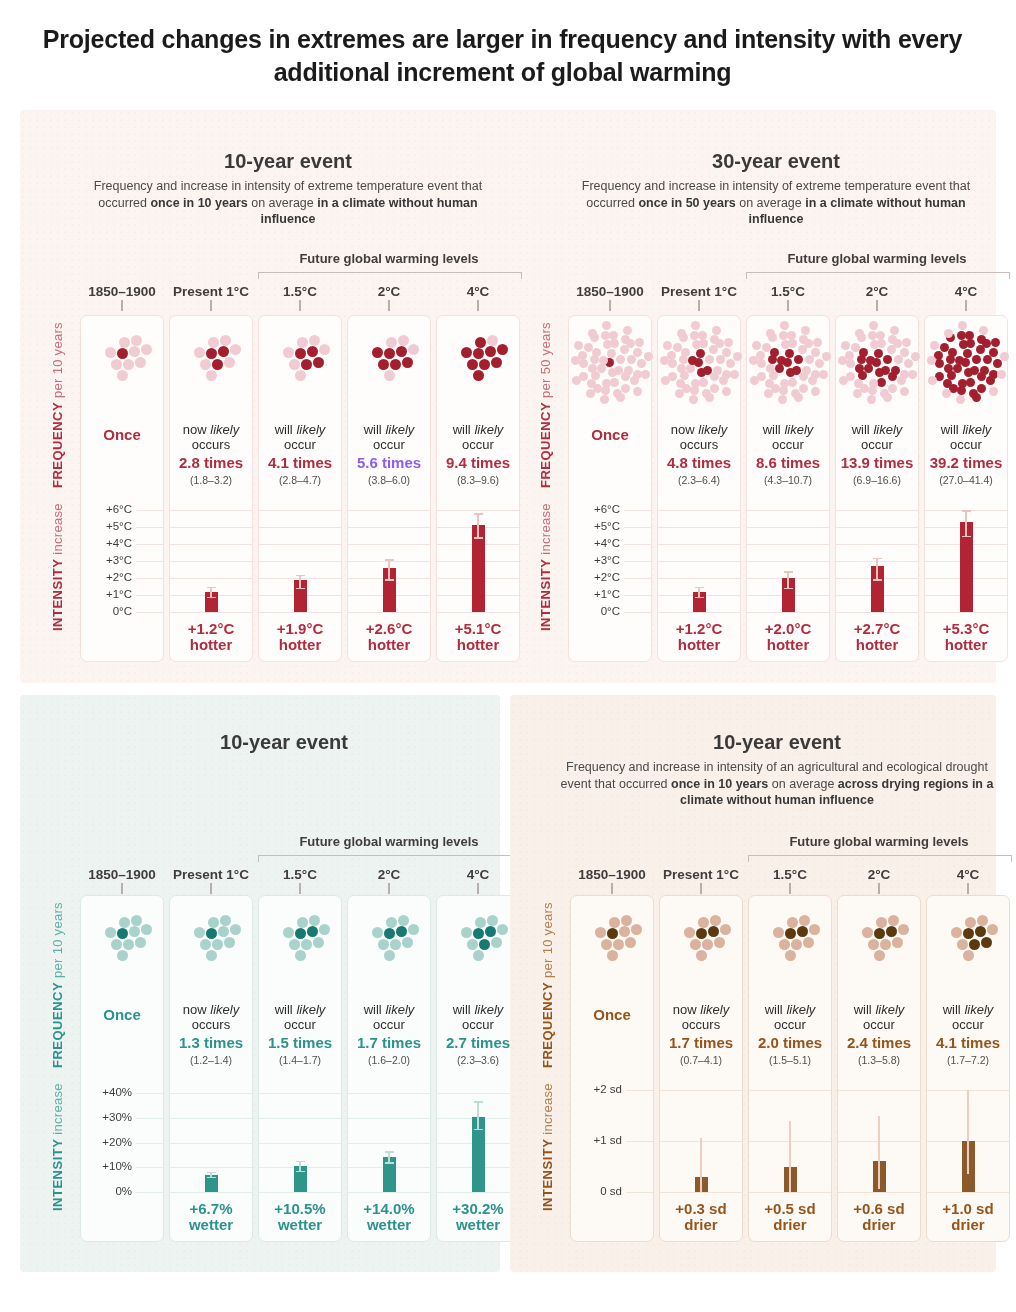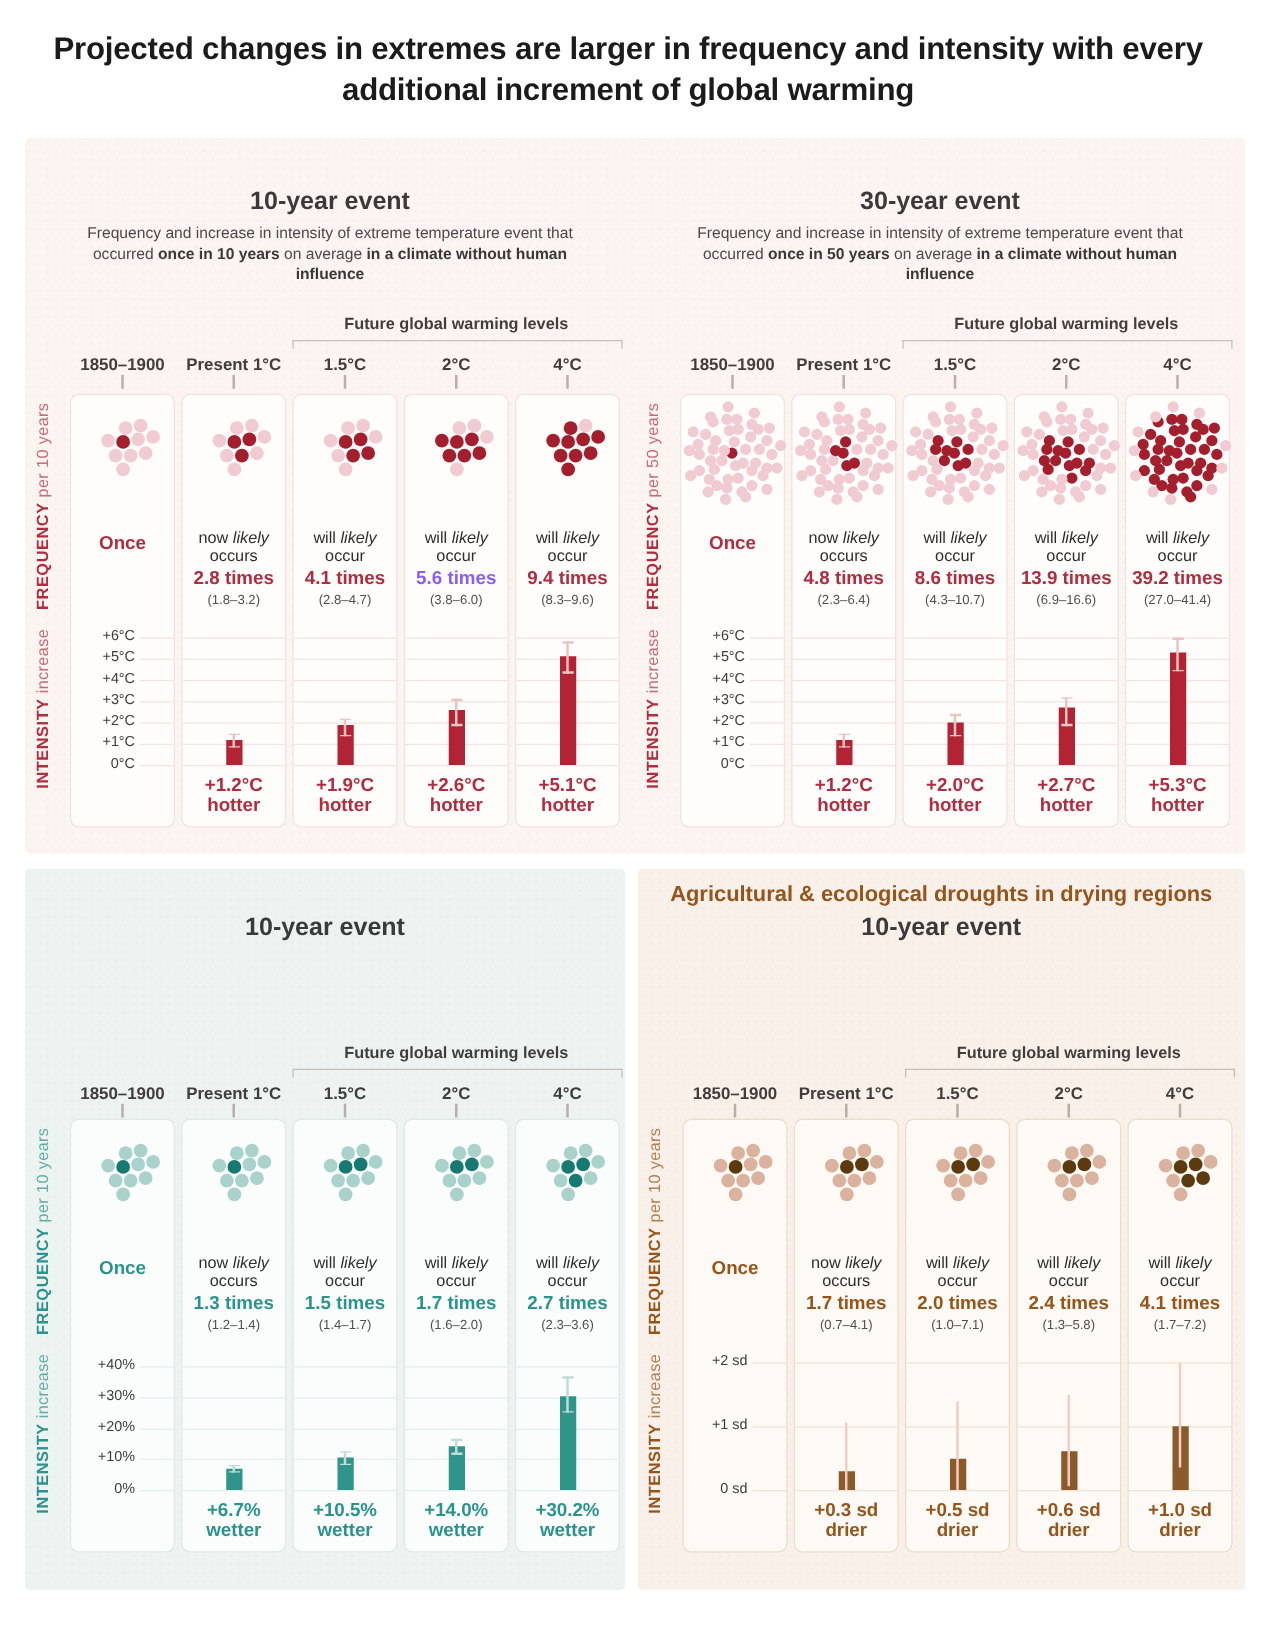--- a/index.html
+++ b/index.html
@@ -19,21 +19,21 @@
     background-image:radial-gradient(circle, rgba(120,60,40,0.035) 1px, transparent 1px);
     background-size:7px 7px;
   }
   #panel-hot{left:20px;top:110px;width:976px;height:573px;}
   #panel-precip{left:20px;top:695px;width:480px;height:577px;}
   #panel-drought{left:510px;top:695px;width:486px;height:577px;}
   .panel-title{
     position:absolute;left:0;width:100%;text-align:center;
     font-size:17.5px;font-weight:700;
   }
-  .subpanel{position:absolute;top:0;height:100%;}
+  .subpanel{position:absolute;top:0;height:100%;margin-left:24px;}
   .event-title{position:absolute;width:100%;text-align:center;font-size:20px;font-weight:700;color:#3a3a3a;}
   .desc{position:absolute;text-align:center;font-size:12.5px;line-height:16.5px;color:#4a4a4a;}
   .desc b{color:#383838;}
   .future-label{position:absolute;text-align:center;font-size:13px;font-weight:700;color:#413d3c;}
   .bracket{position:absolute;height:6px;border-top:1.5px solid #c8beb9;border-left:1.5px solid #c8beb9;border-right:1.5px solid #c8beb9;}
   .col-label{position:absolute;text-align:center;font-size:13.5px;font-weight:700;color:#413d3c;white-space:nowrap;}
   .col-tick{position:absolute;width:1.5px;height:11px;background:#b9aeaa;}
   .cell{position:absolute;width:84px;height:347px;border-radius:7px;border:1px solid;box-sizing:border-box;}
   .gridline{position:absolute;height:1px;}
   .tick-label{position:absolute;text-align:right;font-size:11.5px;color:#3d3d3d;white-space:nowrap;}
@@ -781,23 +781,23 @@
         <div class="err-line" style="left: 39.75px; top: 205.415px; height: 28.9575px; background: rgb(194, 219, 214);"></div>
         <div class="err-cap" style="left: 36.5px; top: 205.415px; background: rgb(194, 219, 214);"></div>
         <div class="err-cap" style="left: 36.5px; top: 232.873px; background: rgb(194, 219, 214);"></div>
         <div class="bar-label" style="top: 305px; color: rgb(42, 147, 141);">+30.2%</div>
         <div class="bar-label" style="top: 321px; color: rgb(42, 147, 141);">wetter</div>
       </div>
     </div>
 </section>
 
 <section id="panel-drought" class="panel" style="background-color: rgb(248, 240, 233);">
-  <div class="panel-title" style="top: 10px; color: rgb(150, 84, 26);">Agricultural &amp; ecological droughts in drying regions</div>
   <div id="sp3" class="subpanel" style="left:0;width:486px;">
       <div class="event-title" style="top: 36px;">10-year event</div>
+      <div class="desc" style="top: 64px; left: 17px; width: 452px;"><span>Frequency and increase in intensity of an agricultural and ecological drought event that occurred </span><b>once in 10 years</b><span> on average </span><b>across drying regions in a climate without human influence</b></div>
       <div class="future-label" style="top: 139px; left: 214px; width: 262px;">Future global warming levels</div>
       <div class="bracket" style="top: 160px; left: 214px; width: 262px;"></div>
       <div class="col-label" style="top: 172px; left: 30px; width: 96px;">1850–1900</div>
       <div class="col-tick" style="top: 188px; left: 77.25px;"></div>
       <div class="col-label" style="top: 172px; left: 119px; width: 96px;">Present 1°C</div>
       <div class="col-tick" style="top: 188px; left: 166.25px;"></div>
       <div class="col-label" style="top: 172px; left: 208px; width: 96px;">1.5°C</div>
       <div class="col-tick" style="top: 188px; left: 255.25px;"></div>
       <div class="col-label" style="top: 172px; left: 297px; width: 96px;">2°C</div>
       <div class="col-tick" style="top: 188px; left: 344.25px;"></div>
@@ -866,21 +866,21 @@
           <div class="dot" style="left: 46px; top: 10px; width: 11px; height: 11px; background: rgb(218, 178, 158);"></div>
           <div class="dot" style="left: 16px; top: 25px; width: 11px; height: 11px; background: rgb(218, 178, 158);"></div>
           <div class="dot" style="left: 28px; top: 25px; width: 11px; height: 11px; background: rgb(218, 178, 158);"></div>
           <div class="dot" style="left: 40px; top: 23px; width: 11px; height: 11px; background: rgb(218, 178, 158);"></div>
           <div class="dot" style="left: 22px; top: 36px; width: 11px; height: 11px; background: rgb(218, 178, 158);"></div>
         </div>
         <div class="freq-text" style="top: 106px;">
           <div>will <i>likely</i></div>
           <div>occur</div>
           <div class="freq-times" style="color: rgb(150, 84, 26);">2.0 times</div>
-          <div class="freq-range">(1.0–7.1)</div>
+          <div class="freq-range">(1.5–5.1)</div>
         </div>
         <div class="bar" style="left: 34.5px; top: 270.5px; height: 25.5px; background: rgb(138, 90, 42);"></div>
         <div class="err-line" style="left: 39.75px; top: 224.6px; height: 71.4px; background: rgb(240, 205, 194);"></div>
         <div class="bar-label" style="top: 305px; color: rgb(150, 84, 26);">+0.5 sd</div>
         <div class="bar-label" style="top: 321px; color: rgb(150, 84, 26);">drier</div>
       </div>
       <div class="cell" style="left: 303px; top: 200px; background: rgb(253, 249, 245); border-color: rgb(236, 220, 205);">
         <div class="gridline" style="top: 194px; left: 0px; right: 0px; width: auto; background: rgb(239, 228, 216);"></div>
         <div class="gridline" style="top: 245px; left: 0px; right: 0px; width: auto; background: rgb(239, 228, 216);"></div>
         <div class="gridline" style="top: 296px; left: 0px; right: 0px; width: auto; background: rgb(239, 228, 216);"></div>

